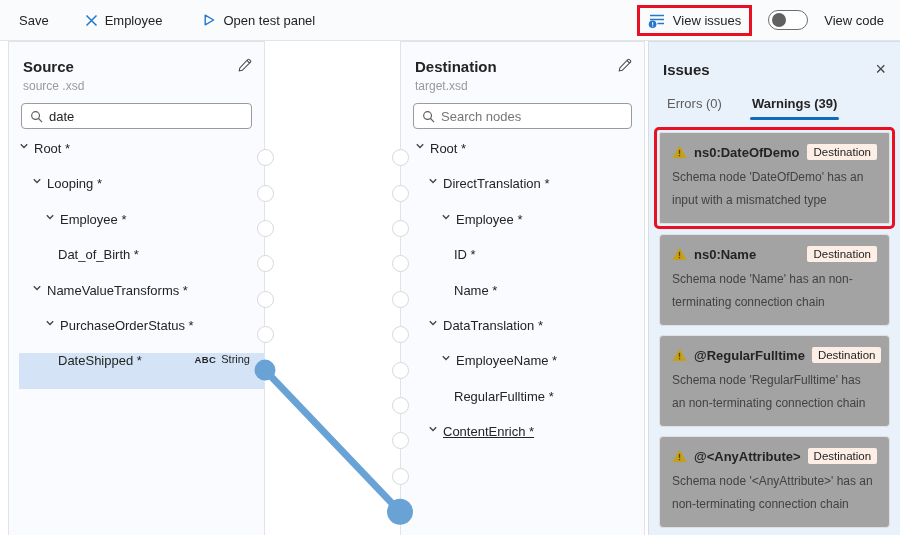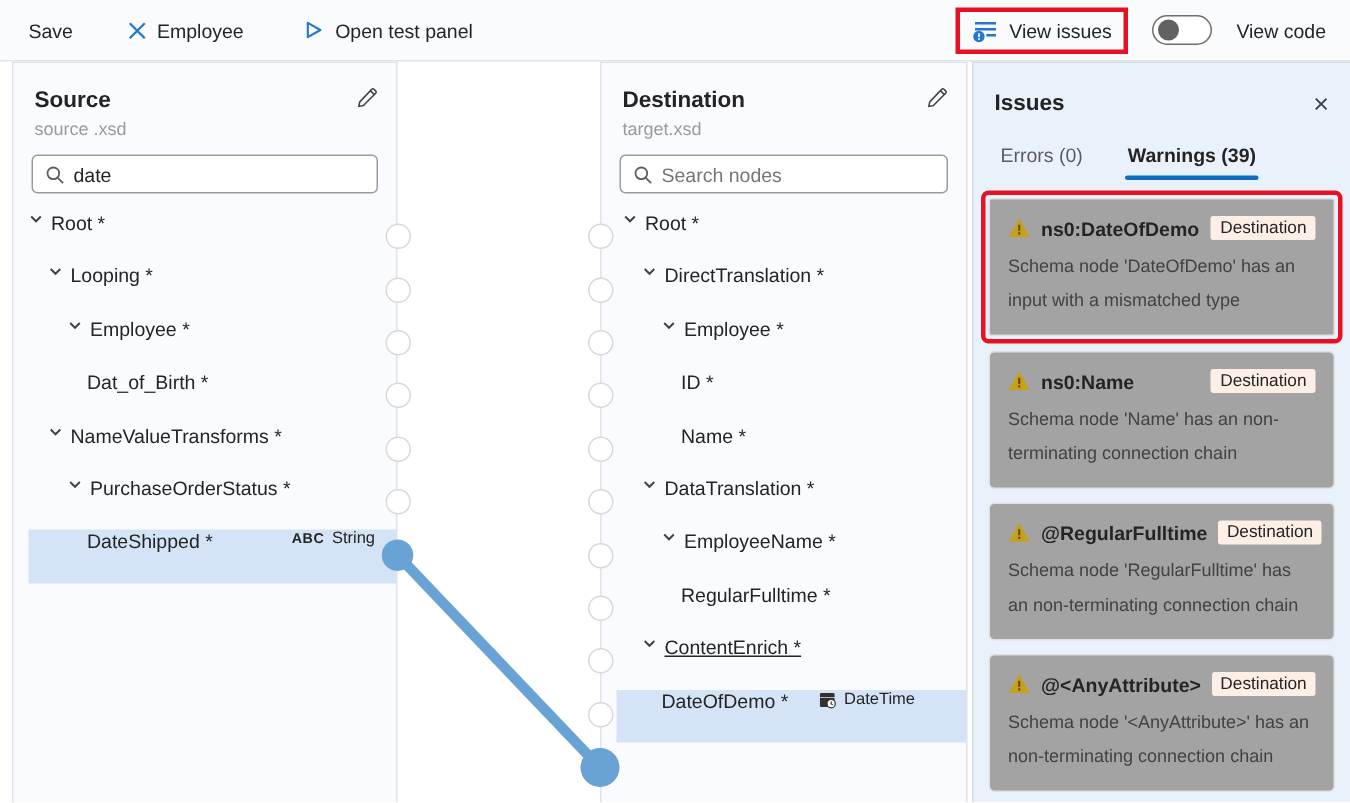--- a/index.html
+++ b/index.html
@@ -33,21 +33,21 @@
   .chev{margin-right:5px;flex:none;display:inline-flex}
   .tbadge{margin-left:auto;display:inline-flex;align-items:center;gap:5px;font-size:11px;color:#242424;white-space:nowrap}
   .tbadge .abc{font-weight:bold;font-size:9.5px;letter-spacing:.4px}
 
   
   .dot{position:absolute;width:17px;height:17px;border-radius:50%;background:#fff;border:1.5px solid #d8d8d8;z-index:5;cursor:pointer}
   .wires{position:absolute;left:0;top:0;pointer-events:none;z-index:6}
 
   
   .issues{position:absolute;left:648px;right:0;top:0;height:494px;background:#e9f1fa;border-left:1px solid #d5dde5;border-top:1px solid #d5dde5;padding:0 10px;overflow:hidden}
-  .ihead{display:flex;margin-top:18px;padding:0 4px}
+  .ihead{display:flex;align-items:center;margin-top:18px;padding:0 4px}
   .ititle{font-size:15px;font-weight:bold}
   .iclose{margin-left:auto;font-size:18px;line-height:1;color:#424242;background:none;border:none;cursor:pointer}
   .itabs{display:flex;gap:26px;margin:14px 0 12px;padding:0 6px}
   .itab{font-size:13px;color:#5c5c5c;padding:4px 2px 9px;position:relative;background:none;border:none;cursor:pointer;font-family:inherit}
   .itab.active{color:#242424;font-weight:600}
   .itab.active::after{content:"";position:absolute;left:0;right:0;bottom:0;height:3px;border-radius:2px;background:#0f6cbd}
   .card{background:#a3a3a3;border:1px solid #e0e0e0;border-radius:4px;padding:11px 12px;margin-bottom:9px;cursor:pointer}
   .chead{display:flex;align-items:center;gap:7px}
   .ctitle{font-size:13px;font-weight:bold;color:#242424}
   .cbadge{margin-left:auto;font-size:11.5px;background:#fdefe6;color:#242424;padding:2px 6px;border-radius:2px;white-space:nowrap}
@@ -245,34 +245,20 @@
           <span>RegularFulltime *</span>
         </div>
         <div class="trow" style="padding-left: 27px; text-decoration: underline;">
           <span class="chev">
             <svg width="10" height="10" viewBox="0 0 10 10">
               <path d="M1.8 3.3l3.2 3.2 3.2-3.2" fill="none" stroke="#424242" stroke-width="1.3"></path>
             </svg>
           </span>
           <span>ContentEnrich *</span>
         </div>
-        <div class="trow selected" style="margin-left: 10px; padding-left: 30px;">
-          <span>DateOfDemo *</span>
-          <span class="tbadge" style="margin-right: 34px;">
-            <span class="icon">
-              <svg width="13" height="13" viewBox="0 0 16 16">
-                <path d="M3 2.5h10a1 1 0 011 1V6H2V3.5a1 1 0 011-1z" fill="#323130"></path>
-                <path d="M2 6.5h12V13a1 1 0 01-1 1H3a1 1 0 01-1-1z" fill="#323130"></path>
-                <circle cx="11.2" cy="11.2" r="3.4" fill="#fff" stroke="#323130"></circle>
-                <path d="M11.2 9.4v1.9l1.4.8" fill="none" stroke="#323130"></path>
-              </svg>
-            </span>
-            <span>DateTime</span>
-          </span>
-        </div>
       </div>
   </div>
 
   <aside class="issues">
     <div class="ihead">
       <div class="ititle">Issues</div>
       <button class="iclose">×</button>
     </div>
     <div class="itabs">
       <button class="itab">Errors (0)</button>

